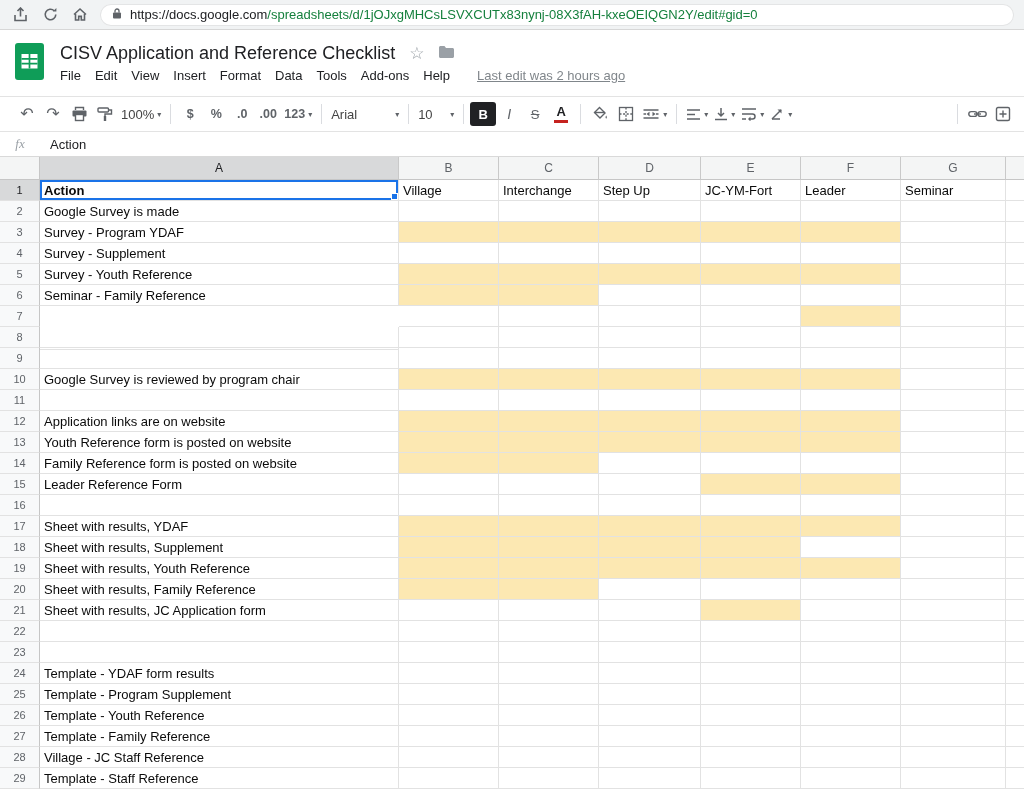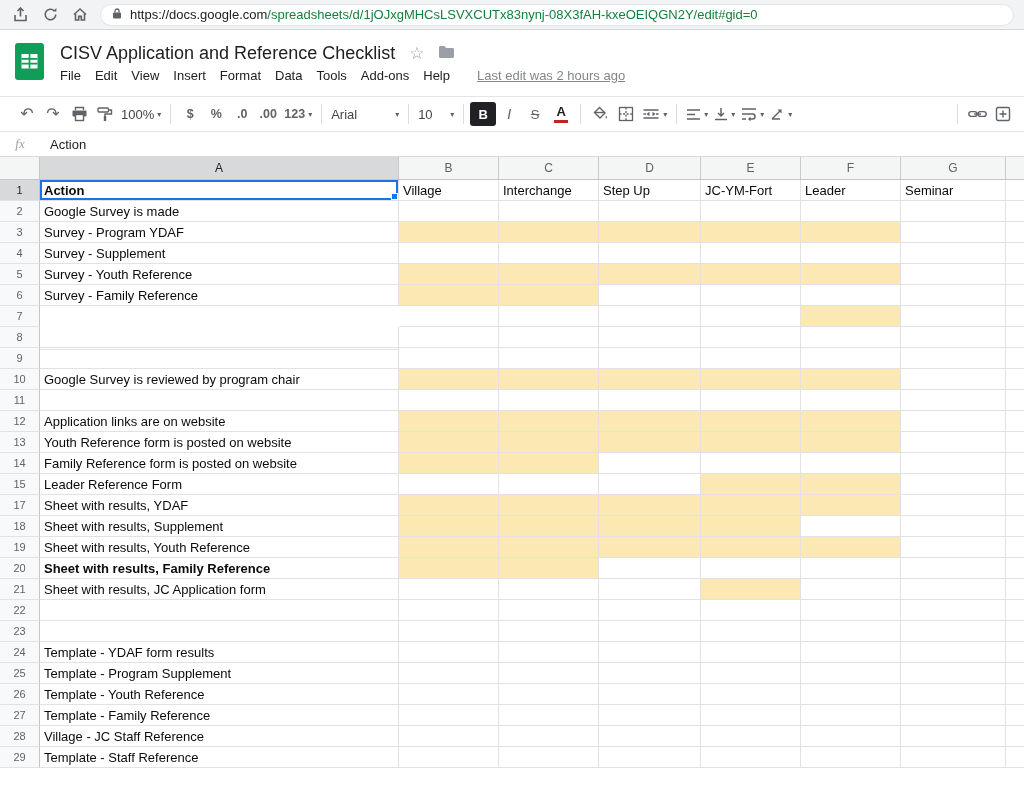--- a/index.html
+++ b/index.html
@@ -354,21 +354,21 @@
       <div class="gc hl" style="width: 100px;"></div>
       <div class="gc hl" style="width: 100px;"></div>
       <div class="gc hl" style="width: 102px;"></div>
       <div class="gc hl" style="width: 100px;"></div>
       <div class="gc hl" style="width: 100px;"></div>
       <div class="gc" style="width: 105px;"></div>
       <div class="gc ovf"></div>
     </div>
     <div class="grow">
       <div class="rh">6</div>
-      <div class="gc" style="width: 359px;">Survey - Family Reference</div>
+      <div class="gc" style="width: 359px;">Seminar - Family Reference</div>
       <div class="gc hl" style="width: 100px;"></div>
       <div class="gc hl" style="width: 100px;"></div>
       <div class="gc" style="width: 102px;"></div>
       <div class="gc" style="width: 100px;"></div>
       <div class="gc" style="width: 100px;"></div>
       <div class="gc" style="width: 105px;"></div>
       <div class="gc ovf"></div>
     </div>
     <div class="grow">
       <div class="rh">7</div>
@@ -463,20 +463,31 @@
       <div class="gc" style="width: 359px;">Leader Reference Form</div>
       <div class="gc" style="width: 100px;"></div>
       <div class="gc" style="width: 100px;"></div>
       <div class="gc" style="width: 102px;"></div>
       <div class="gc hl" style="width: 100px;"></div>
       <div class="gc hl" style="width: 100px;"></div>
       <div class="gc" style="width: 105px;"></div>
       <div class="gc ovf"></div>
     </div>
     <div class="grow">
+      <div class="rh">16</div>
+      <div class="gc" style="width: 359px;"></div>
+      <div class="gc" style="width: 100px;"></div>
+      <div class="gc" style="width: 100px;"></div>
+      <div class="gc" style="width: 102px;"></div>
+      <div class="gc" style="width: 100px;"></div>
+      <div class="gc" style="width: 100px;"></div>
+      <div class="gc" style="width: 105px;"></div>
+      <div class="gc ovf"></div>
+    </div>
+    <div class="grow">
       <div class="rh">17</div>
       <div class="gc" style="width: 359px;">Sheet with results, YDAF</div>
       <div class="gc hl" style="width: 100px;"></div>
       <div class="gc hl" style="width: 100px;"></div>
       <div class="gc hl" style="width: 102px;"></div>
       <div class="gc hl" style="width: 100px;"></div>
       <div class="gc hl" style="width: 100px;"></div>
       <div class="gc" style="width: 105px;"></div>
       <div class="gc ovf"></div>
     </div>
@@ -497,21 +508,21 @@
       <div class="gc hl" style="width: 100px;"></div>
       <div class="gc hl" style="width: 100px;"></div>
       <div class="gc hl" style="width: 102px;"></div>
       <div class="gc hl" style="width: 100px;"></div>
       <div class="gc hl" style="width: 100px;"></div>
       <div class="gc" style="width: 105px;"></div>
       <div class="gc ovf"></div>
     </div>
     <div class="grow">
       <div class="rh">20</div>
-      <div class="gc" style="width: 359px; font-weight: bold;">Sheet with results, Family Reference</div>
+      <div class="gc" style="width: 359px;">Sheet with results, Family Reference</div>
       <div class="gc hl" style="width: 100px;"></div>
       <div class="gc hl" style="width: 100px;"></div>
       <div class="gc" style="width: 102px;"></div>
       <div class="gc" style="width: 100px;"></div>
       <div class="gc" style="width: 100px;"></div>
       <div class="gc" style="width: 105px;"></div>
       <div class="gc ovf"></div>
     </div>
     <div class="grow">
       <div class="rh">21</div>

